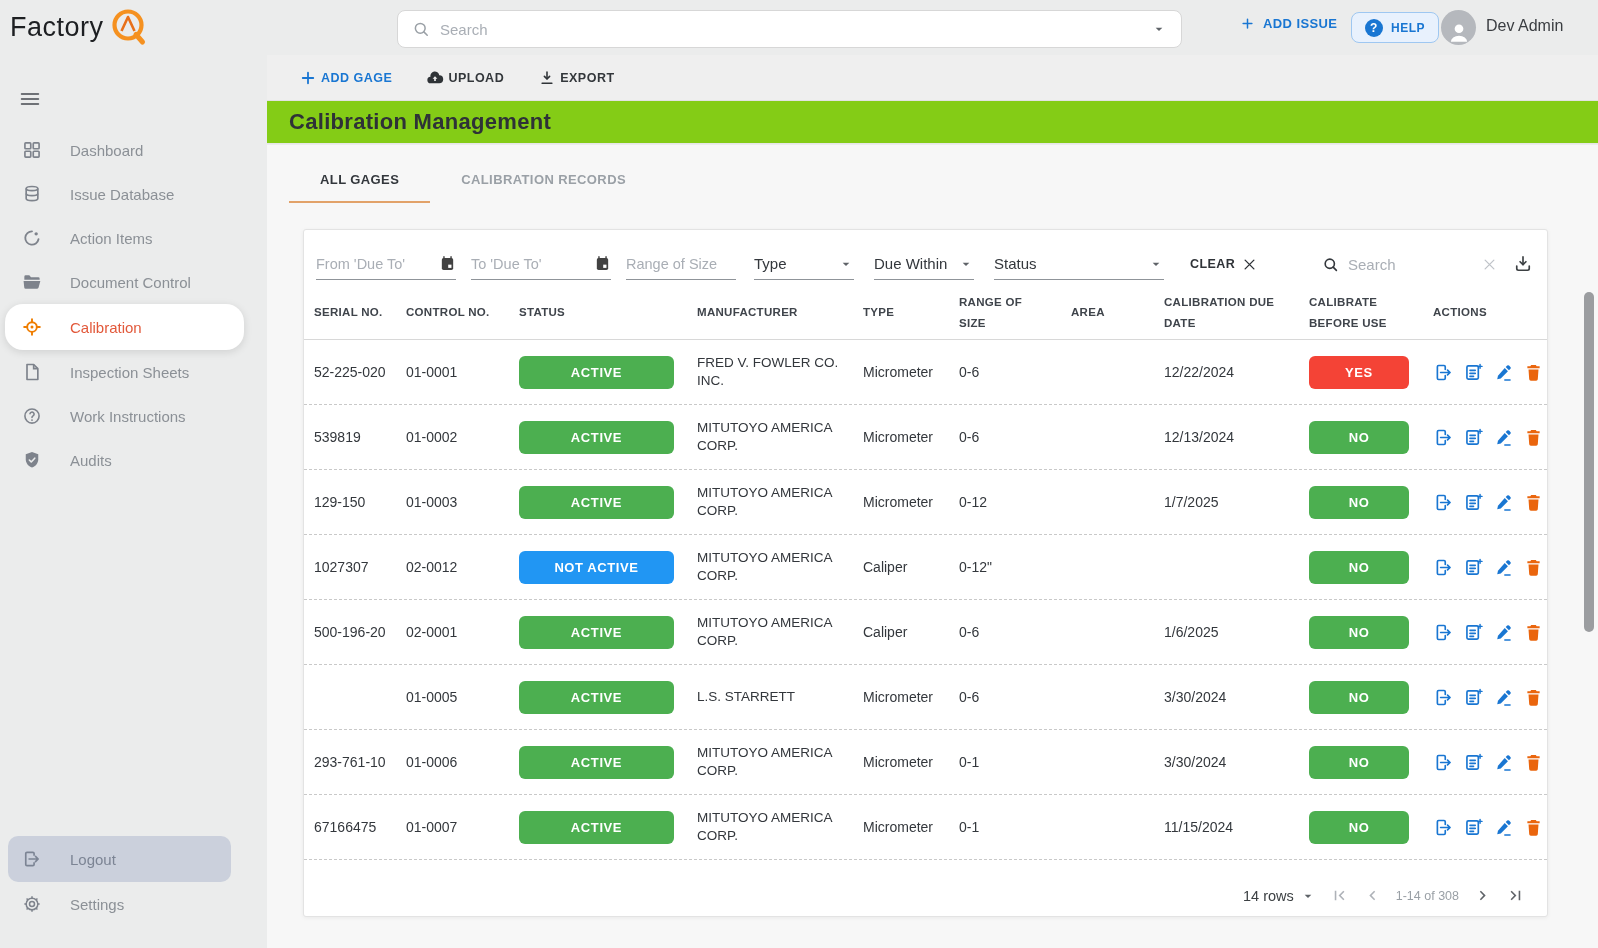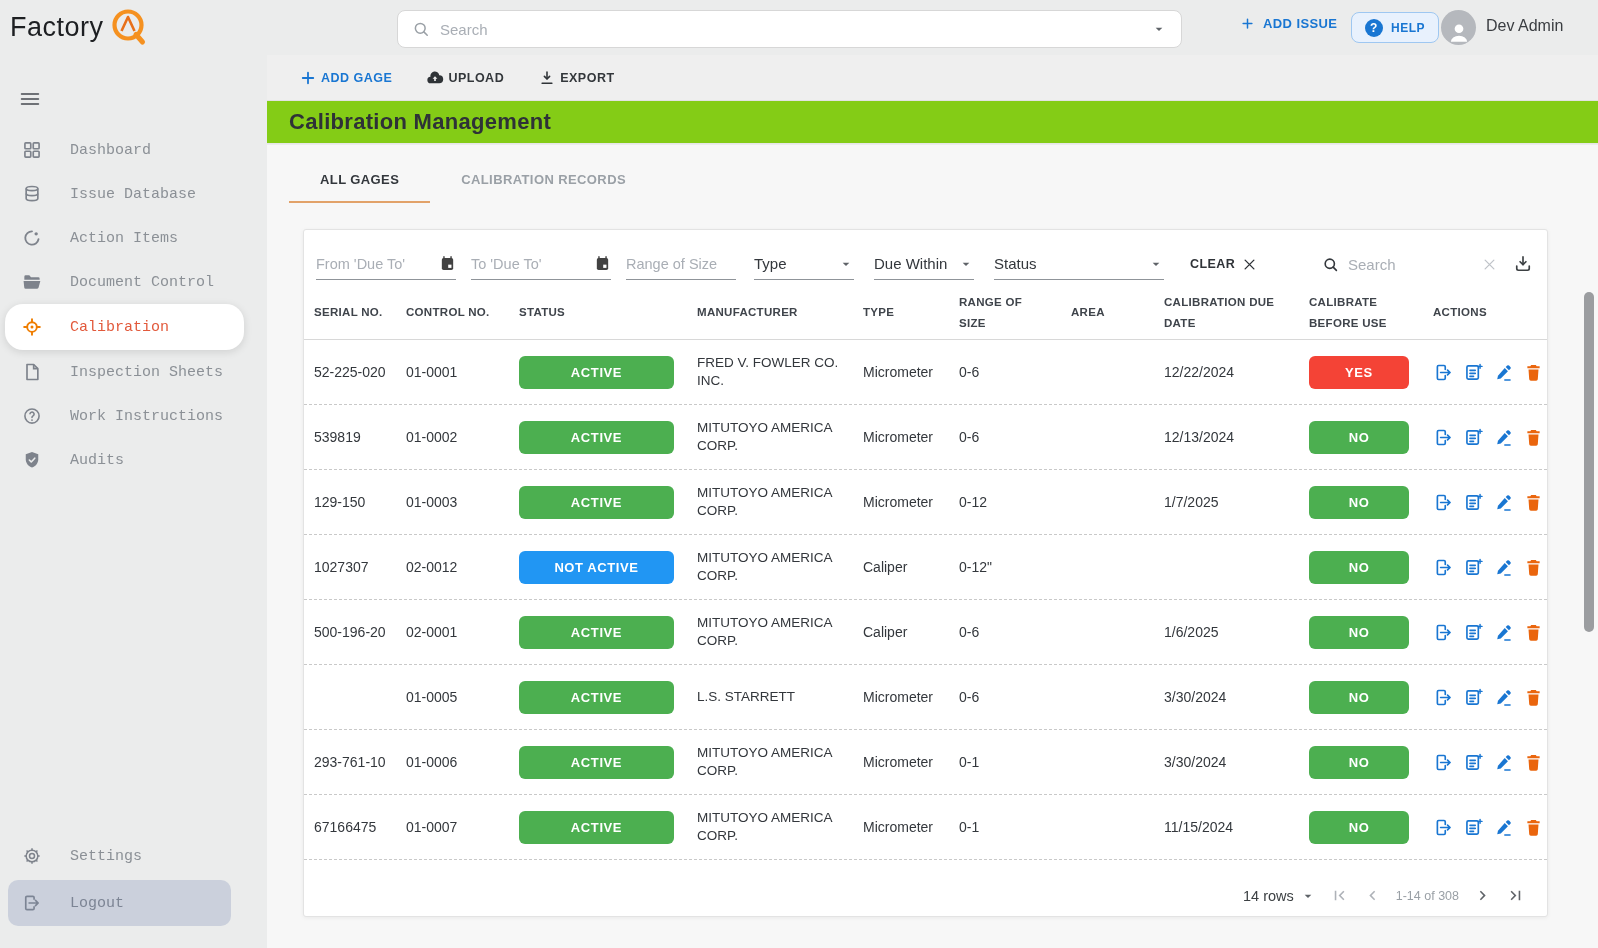--- a/index.html
+++ b/index.html
@@ -14,21 +14,21 @@
   svg { display:block; }
 
   
   .sidebar { position:absolute; left:0; top:0; width:267px; height:948px; background:#ebecec; z-index:3; }
   .logo-row { position:absolute; left:10px; top:5px; display:flex; align-items:center; gap:3px; }
   .logo-text { font-size:27px; font-weight:500; color:#1d1f22; letter-spacing:.5px; }
   .logo-mark svg { width:44px; height:44px; }
   .hamburger { position:absolute; left:19px; top:88px; width:22px; color:#6e7176; background:none; border:none; cursor:pointer; }
   .nav { position:absolute; top:128px; left:0; right:0; }
   .nav-item { height:44px; display:flex; align-items:center; padding-left:22px; gap:28px;
-              color:#8b9096; font-size:15px; cursor:pointer;font-family:Liberation Mono, monospace; }
+              color:#8b9096; font-size:15px; cursor:pointer; }
   .nav-item .nav-ico { width:20px; height:20px; color:#7e838c; flex:0 0 auto; }
   .nav-item.active { background:#fff; border-radius:18px; margin:0 23px 0 5px; padding-left:17px;
                      height:46px; box-shadow:0 2px 8px rgba(0,0,0,.12); color:#e2593b; }
   .nav-item.active .nav-ico { color:#ef7d00; }
   .sidebar-bottom { position:absolute; bottom:22px; left:0; right:0; }
   .nav-item.logout { height:46px; margin:2px 36px 0 8px; padding-left:14px; border-radius:10px;
                      background:rgba(144,158,192,.35); color:#7c8494; }
   .nav-item.logout .nav-ico { color:#7c8494; }
 
   
@@ -215,38 +215,38 @@
         <span class="nav-ico">
           <svg viewBox="0 0 24 24" fill="currentColor">
             <path d="M12 2.5 4.5 5v6c0 4.8 3.2 8.3 7.5 10 4.3-1.7 7.5-5.2 7.5-10V5z"></path>
             <path d="m8.8 12 2.3 2.3 4.2-4.5" stroke="#ebecec" stroke-width="1.9" fill="none" stroke-linecap="round" stroke-linejoin="round"></path>
           </svg>
         </span>
         <span>Audits</span>
       </div>
     </nav>
   <div class="sidebar-bottom">
+    <div class="nav-item logout">
+      <span class="nav-ico">
+        <svg viewBox="0 0 24 24" fill="none" stroke="currentColor" stroke-width="2">
+            <path d="M14.5 8V5.5A1.5 1.5 0 0 0 13 4H6a1.5 1.5 0 0 0-1.5 1.5v13A1.5 1.5 0 0 0 6 20h7a1.5 1.5 0 0 0 1.5-1.5V16"></path>
+            <path d="M8.5 12H19M16.2 8.8 19.4 12l-3.2 3.2" stroke-linecap="round" stroke-linejoin="round"></path>
+          </svg>
+      </span>
+      <span>Logout</span>
+    </div>
     <div class="nav-item">
       <span class="nav-ico">
         <svg viewBox="0 0 24 24" fill="none" stroke="currentColor" stroke-width="1.8">
             <circle cx="12" cy="12" r="3"></circle>
             <circle cx="12" cy="12" r="7"></circle>
             <path d="M12 2.8v2.4M12 18.8v2.4M2.8 12h2.4M18.8 12h2.4M5.5 5.5l1.7 1.7M16.8 16.8l1.7 1.7M18.5 5.5l-1.7 1.7M7.2 16.8l-1.7 1.7"></path>
           </svg>
       </span>
       <span>Settings</span>
-    </div>
-    <div class="nav-item logout">
-      <span class="nav-ico">
-        <svg viewBox="0 0 24 24" fill="none" stroke="currentColor" stroke-width="2">
-            <path d="M14.5 8V5.5A1.5 1.5 0 0 0 13 4H6a1.5 1.5 0 0 0-1.5 1.5v13A1.5 1.5 0 0 0 6 20h7a1.5 1.5 0 0 0 1.5-1.5V16"></path>
-            <path d="M8.5 12H19M16.2 8.8 19.4 12l-3.2 3.2" stroke-linecap="round" stroke-linejoin="round"></path>
-          </svg>
-      </span>
-      <span>Logout</span>
     </div>
   </div>
 </aside>
 
 <div class="search-bar">
   <span class="sicon">
     <svg viewBox="0 0 24 24" fill="none" stroke="currentColor" stroke-width="2">
         <circle cx="11" cy="11" r="6.5"></circle>
         <path d="m15.8 15.8 4.5 4.5" stroke-linecap="round"></path>
       </svg>

